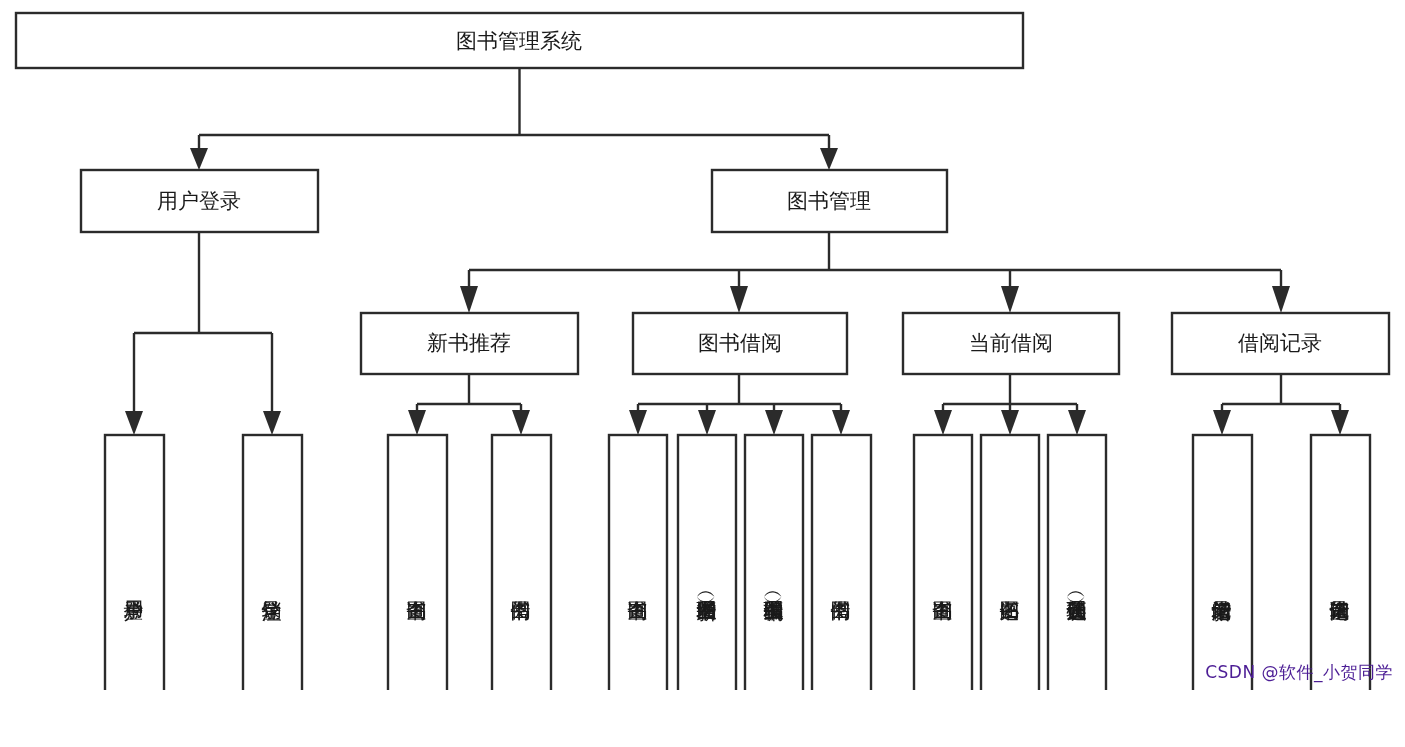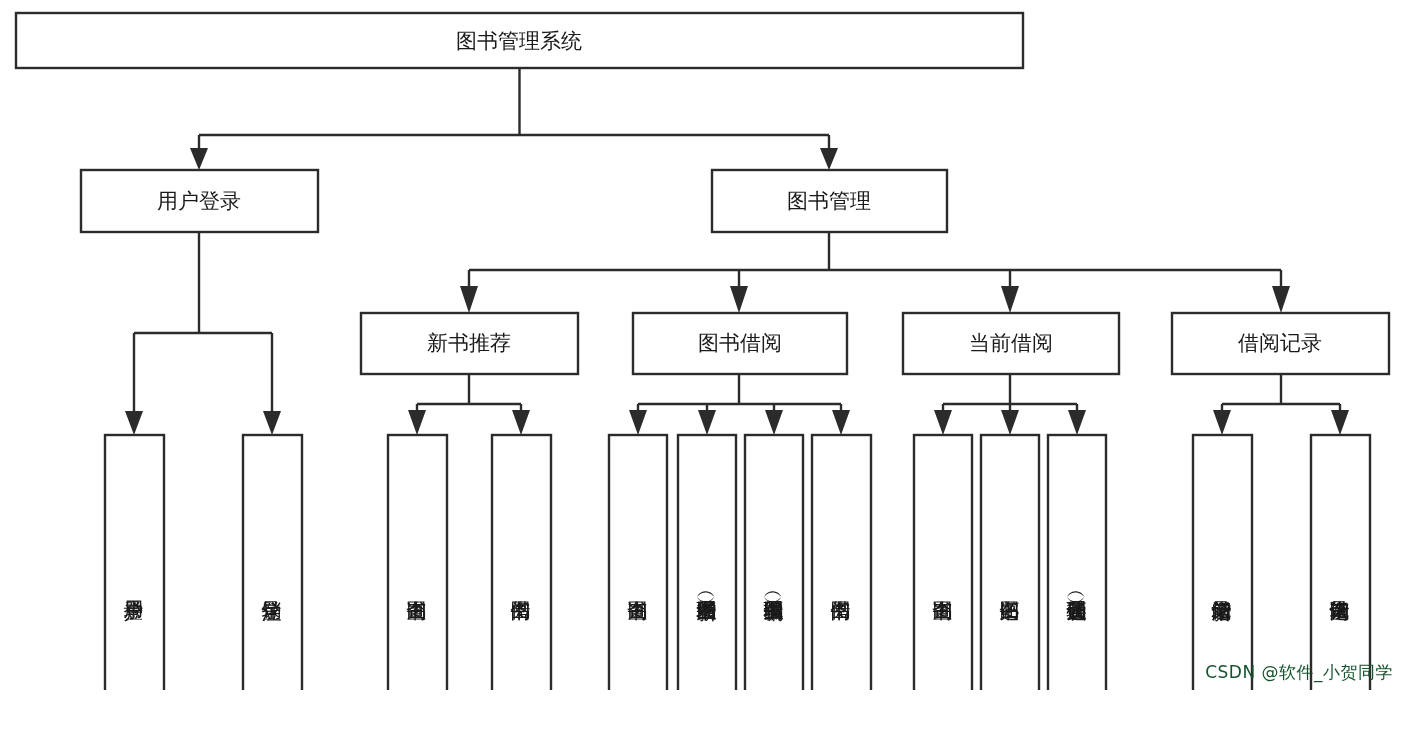--- a/index.html
+++ b/index.html
@@ -55,21 +55,21 @@
     writing-mode: vertical-rl;
     text-orientation: upright;
     dominant-baseline: central;
   }
   .watermark {
     position: absolute;
     right: 12px;
     bottom: 6px;
     font-family: "DejaVu Sans", "Liberation Sans", sans-serif;
     font-size: 17px;
-    color: #14532d;
+    color: #4c1d95;
     white-space: nowrap;
     letter-spacing: 0.5px;
     pointer-events: none;
   }
 </style>
 </head>
 <body>
 
 <div id="diagram-root">
 

